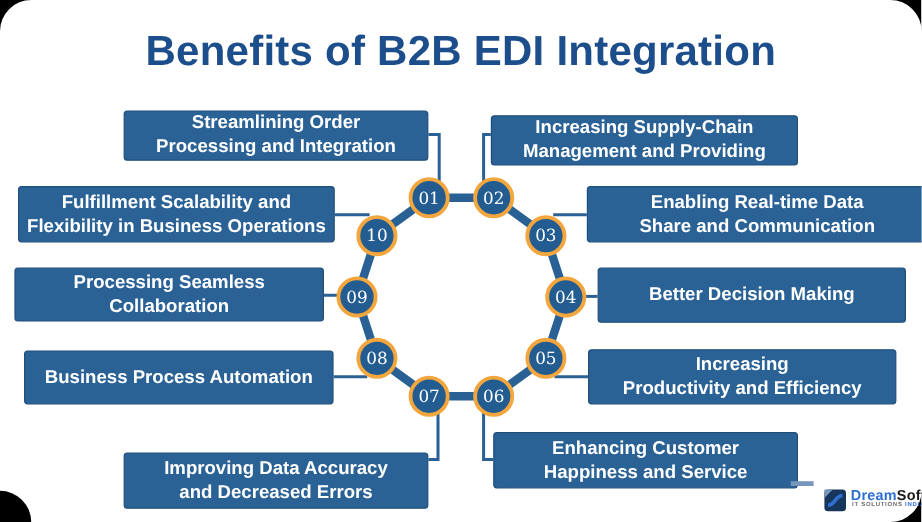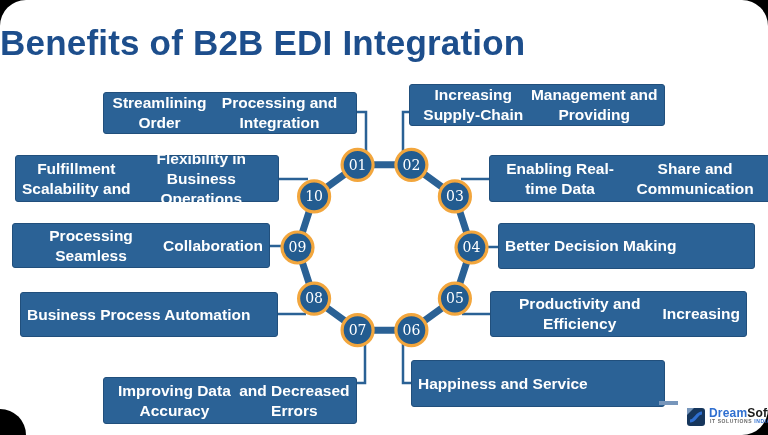--- a/index.html
+++ b/index.html
@@ -1,20 +1,20 @@
 <!DOCTYPE html>
 <html><head>
 <meta charset="utf-8">
 <style>
   html,body{margin:0;padding:0;width:768px;height:435px;background:#ffffff;overflow:hidden}
   .stage{position:relative;width:768px;height:435px;font-family:"Liberation Sans",sans-serif;background:#ffffff}
-  .title{position:absolute;left:0;top:24px;width:100%;font-size:35px;line-height:38px;
+  .title{position:absolute;left:0;top:24px;width:100%;text-align:center;font-size:35px;line-height:38px;
          font-weight:700;color:#1D4E8C;letter-spacing:.2px}
   .box{position:absolute;background:#2B6296;border:1px solid #214F7C;border-radius:3px;box-sizing:border-box;
-       display:flex;flex-direction:row;align-items:center;
+       display:flex;flex-direction:column;align-items:center;justify-content:center;
        color:#ffffff;font-size:15.5px;font-weight:700;line-height:20px;text-align:center;padding:2px 6px}
   .box span{display:block}
   svg.overlay{position:absolute;left:0;top:0;pointer-events:none}
   .num{font-family:"DejaVu Serif","Liberation Serif",serif;font-size:14px;fill:#ffffff}
   .logo{position:absolute;left:655px;top:398px;width:112px;height:36px}
   .logo .sliver{position:absolute;left:4px;top:3px;width:19px;height:4px;background:#7796BB}
   .logo .mark{position:absolute;left:31px;top:9px}
   .logo .words{position:absolute;left:54px;top:8px;font-size:12px;font-weight:700;letter-spacing:.2px;white-space:nowrap}
   .logo .w1{color:#2F6FD0}
   .logo .w2{color:#1A1A1A}
@@ -43,37 +43,38 @@
   </div>
   <div class="box" style="left:20px;top:292px;width:258px;height:45px">
     <span>Business Process Automation</span>
     <span></span>
   </div>
   <div class="box" style="left:103px;top:377px;width:254px;height:47px">
     <span>Improving Data Accuracy</span>
     <span>and Decreased Errors</span>
   </div>
 
-  <div class="box" style="left:409px;top:84px;width:256px;height:42px">
+  <div class="box" style="left:409px;top:96px;width:256px;height:42px">
     <span>Increasing Supply-Chain</span>
     <span>Management and Providing</span>
   </div>
   <div class="box" style="left:489px;top:155px;width:284px;height:47px">
     <span>Enabling Real-time Data</span>
     <span>Share and Communication</span>
   </div>
   <div class="box" style="left:498px;top:223px;width:257px;height:46px">
     <span>Better Decision Making</span>
     <span></span>
   </div>
   <div class="box" style="left:490px;top:291px;width:257px;height:46px">
+    <span>Increasing</span>
     <span>Productivity and Efficiency</span>
-    <span>Increasing</span>
   </div>
   <div class="box" style="left:411px;top:360px;width:254px;height:47px">
+    <span>Enhancing Customer</span>
     <span>Happiness and Service</span>
   </div>
 
   <svg class="overlay" width="768" height="435" viewBox="0 0 768 435">
 
     <g stroke="#2A6195" stroke-width="2.5" fill="none">
       <path d="M357,112 L366,112 L366,152"></path>
       <path d="M409,112 L403,112 L403,152"></path>
       <path d="M279,179 L308,179"></path>
       <path d="M489,179 L461,179"></path>

